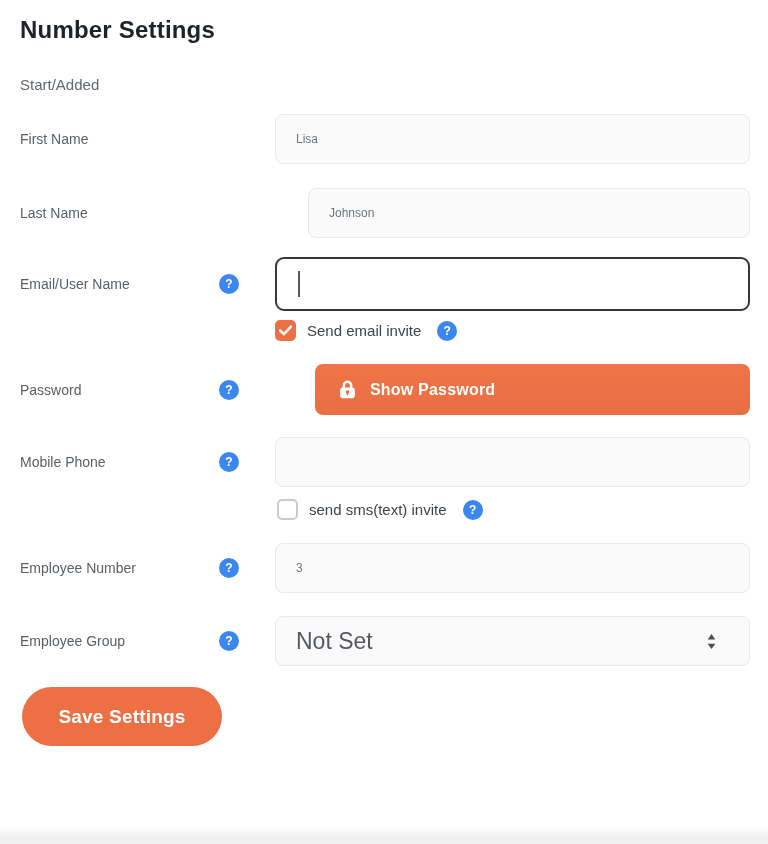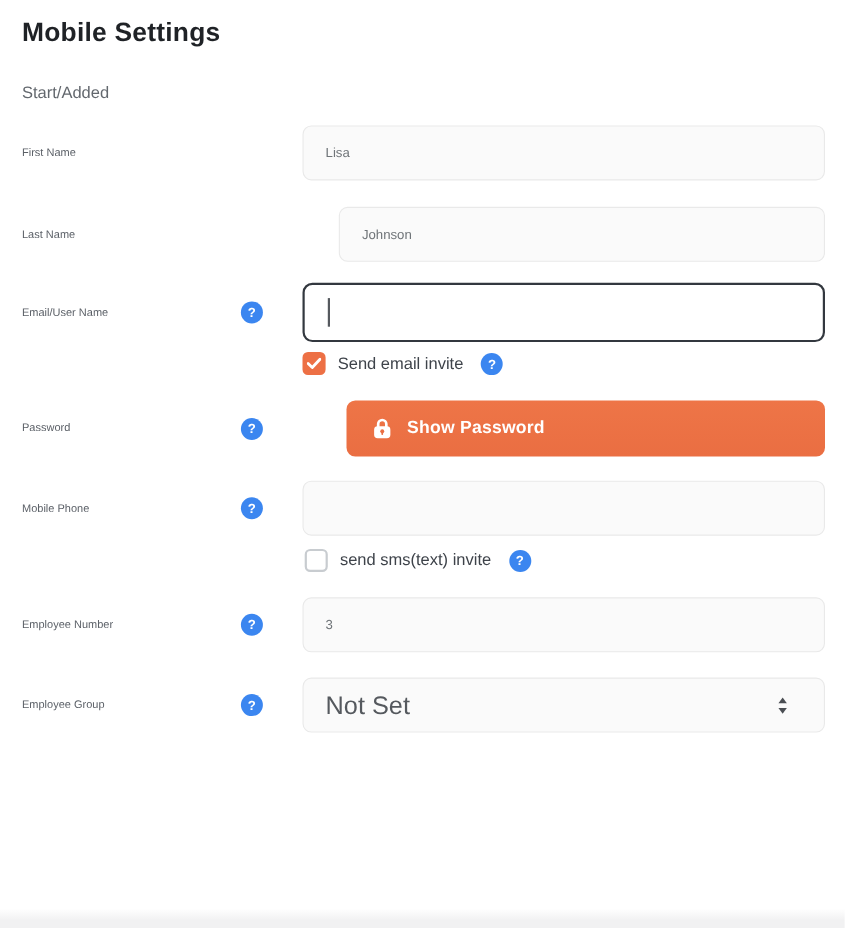--- a/index.html
+++ b/index.html
@@ -32,21 +32,21 @@
     display: flex;
     align-items: center;
   }
   .label-col {
     width: 255px;
     flex: 0 0 255px;
     display: flex;
     align-items: center;
   }
   .field-label {
-    font-size: 10px;
+    font-size: 14px;
     color: #5a5f66;
   }
   .help {
     margin-left: auto;
     margin-right: 36px;
     width: 20px; height: 20px;
     flex: 0 0 20px;
     border-radius: 50%;
     background: #3b86f0;
     color: #ffffff;
@@ -187,21 +187,21 @@
   .row-disclaimer   { margin-top: 13px; }
   .row-sms-invite   { margin-top: 12px; }
   .row-emp-number   { margin-top: 23px; }
   .row-emp-group    { margin-top: 23px; align-items: center; }
 </style>
 </head>
 <body>
 
 <div class="page">
 
-  <h1 class="page-title">Mobile Settings</h1>
+  <h1 class="page-title">Number Settings</h1>
 
   <div class="subtitle">Start/Added</div>
 
   
   <div class="row row-first-name">
     <div class="label-col">
       <span class="field-label">First Name</span>
     </div>
     <div class="field-col">
       <input class="text-input" type="text" value="Lisa" style="">
@@ -309,15 +309,16 @@
           <svg width="11" height="17" viewBox="0 0 10 16">
             <path d="M5 1 L8.6 6 H1.4 Z" fill="#4a4e53"></path>
             <path d="M5 15 L8.6 10 H1.4 Z" fill="#4a4e53"></path>
           </svg>
         </span>
       </div>
     </div>
   </div>
 
   
+  <button class="save-btn">Save Settings</button>
 
   <div class="bottom-fade"></div>
 </div>
 
 </body></html>

